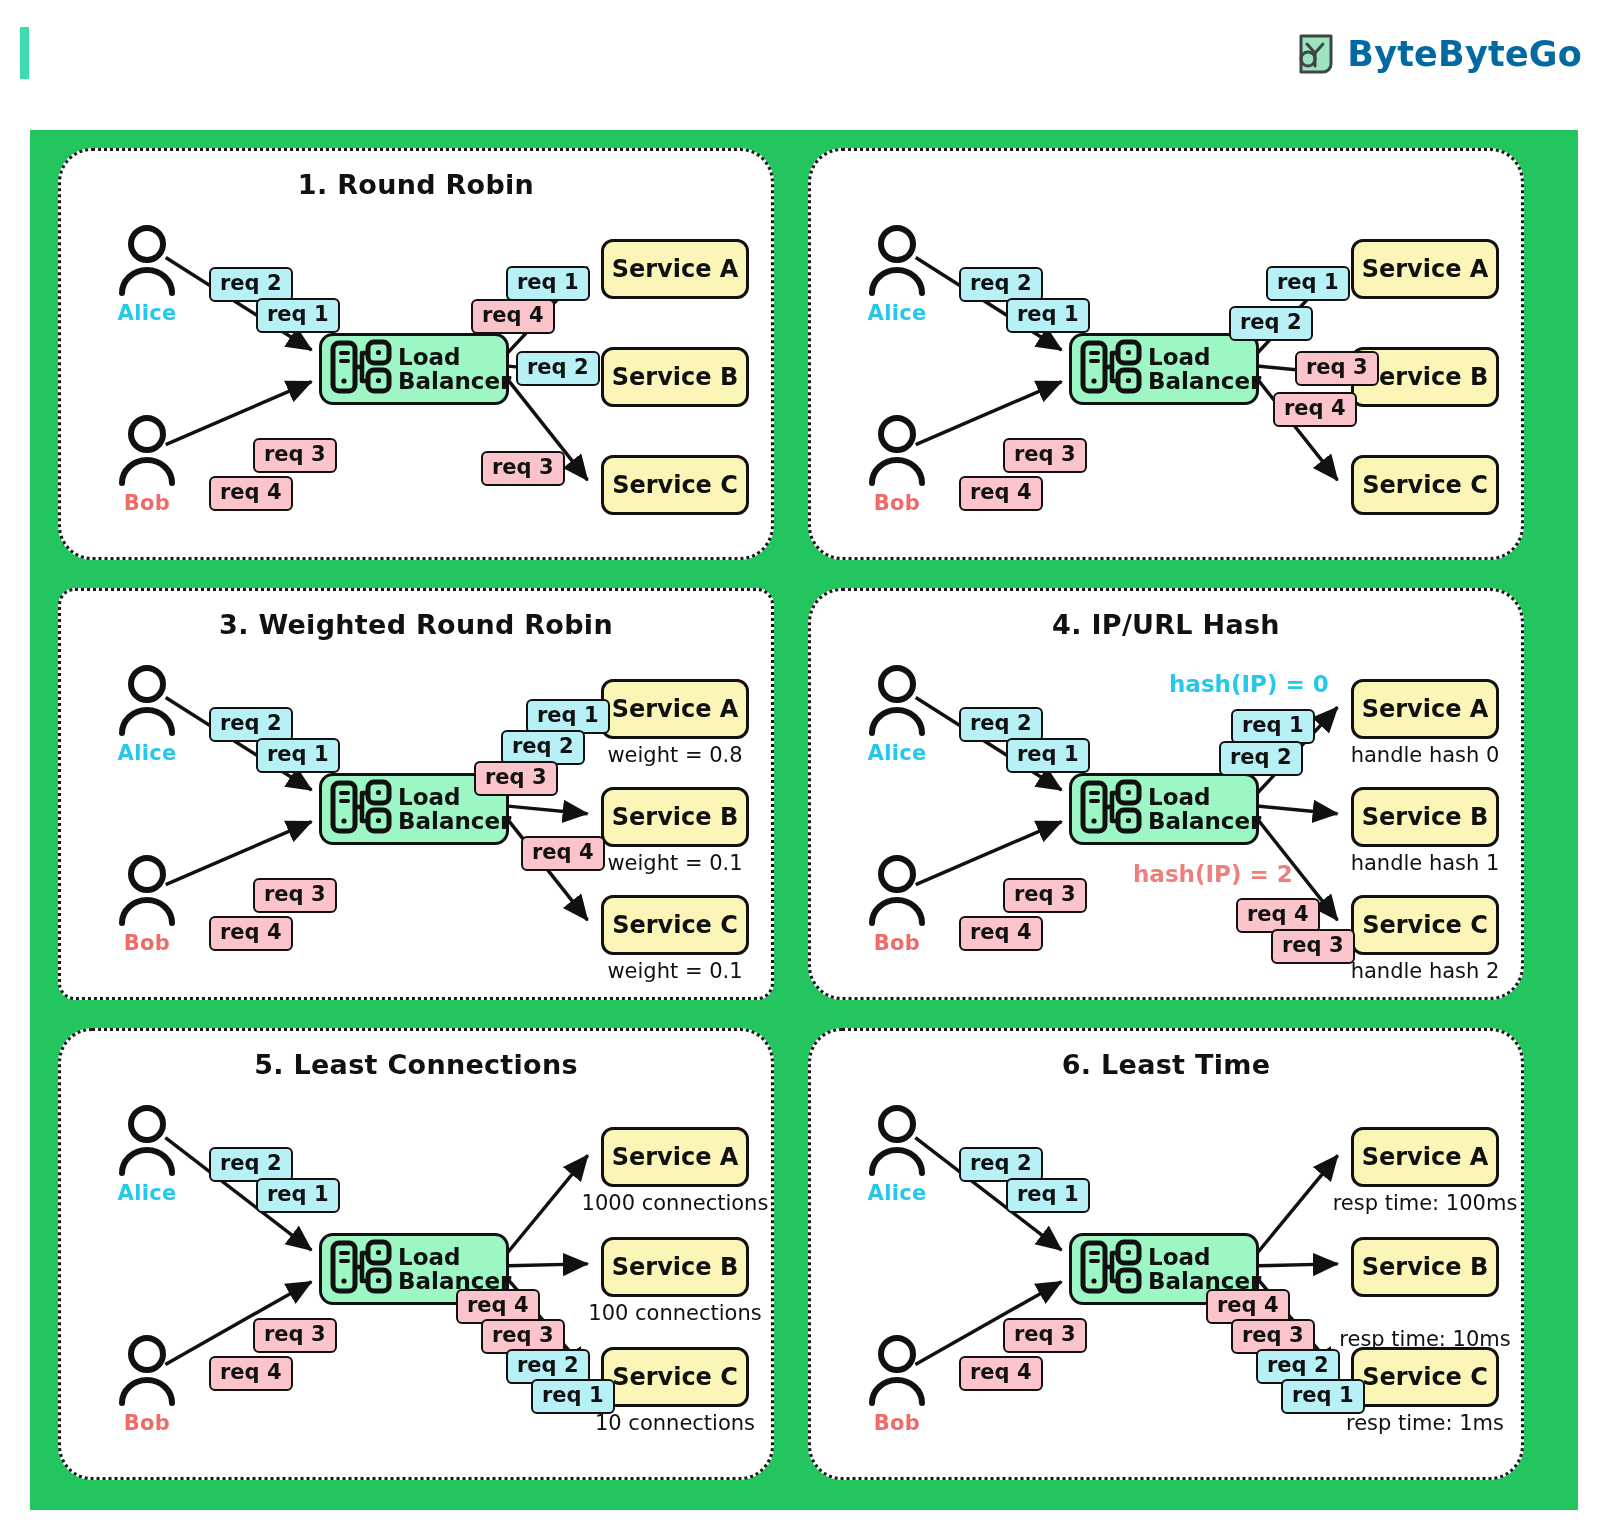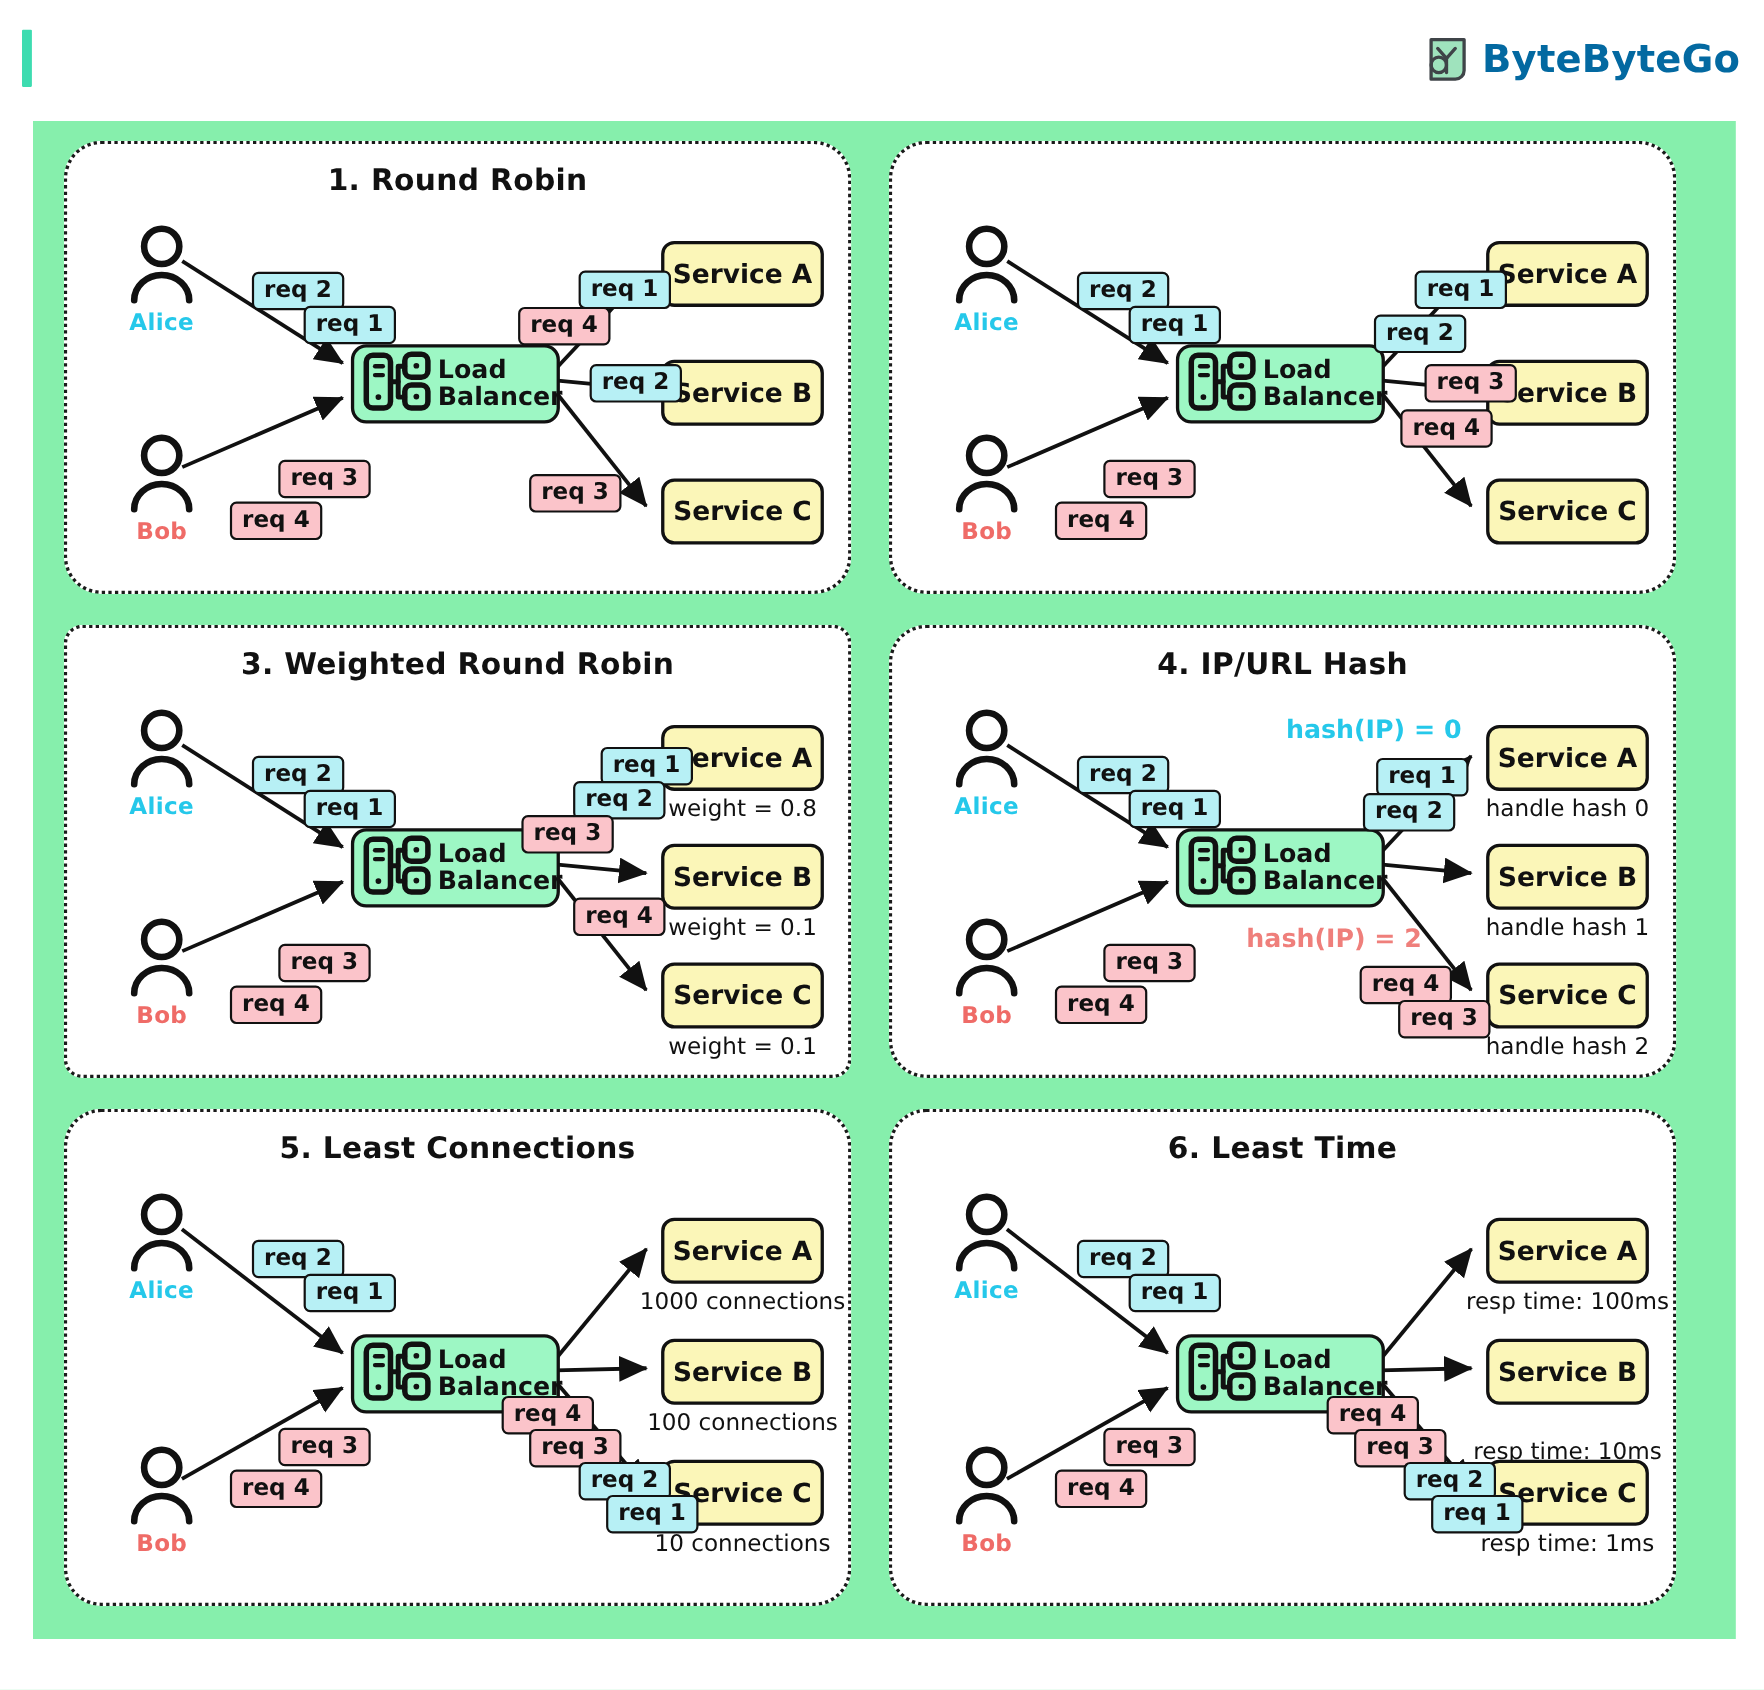--- a/index.html
+++ b/index.html
@@ -46,23 +46,23 @@
     font-size: 35px;
     font-weight: 600;
     color: #0369a1;
     letter-spacing: 0.2px;
     white-space: nowrap;
   }
 
   
   .canvas {
     position: absolute;
-    left: 30px; top: 110px;
+    left: 30px; top: 130px;
     width: 1548px; height: 1380px;
-    background: #86efac;
+    background: #22c55e;
   }
 
   
   .panel {
     position: absolute;
     background: #ffffff;
     border: 3px dotted #1a1a1a;
     border-radius: 34px;
     box-sizing: border-box;
   }
@@ -148,21 +148,21 @@
     border: 2px solid #111111;
     border-radius: 6px;
     font-family: "DejaVu Sans", sans-serif;
     font-size: 21px;
     font-weight: bold;
     color: #111111;
     white-space: nowrap;
     line-height: 1.22;
     box-sizing: border-box;
   }
-  .chip.blue { background: #b7f0f5; margin-left: 20px; }
+  .chip.blue { background: #b7f0f5; }
   .chip.pink { background: #fbc4ca; }
 
   
   .hash-note {
     position: absolute;
     font-family: "DejaVu Sans", sans-serif;
     font-size: 23px;
     font-weight: bold;
     white-space: nowrap;
   }

